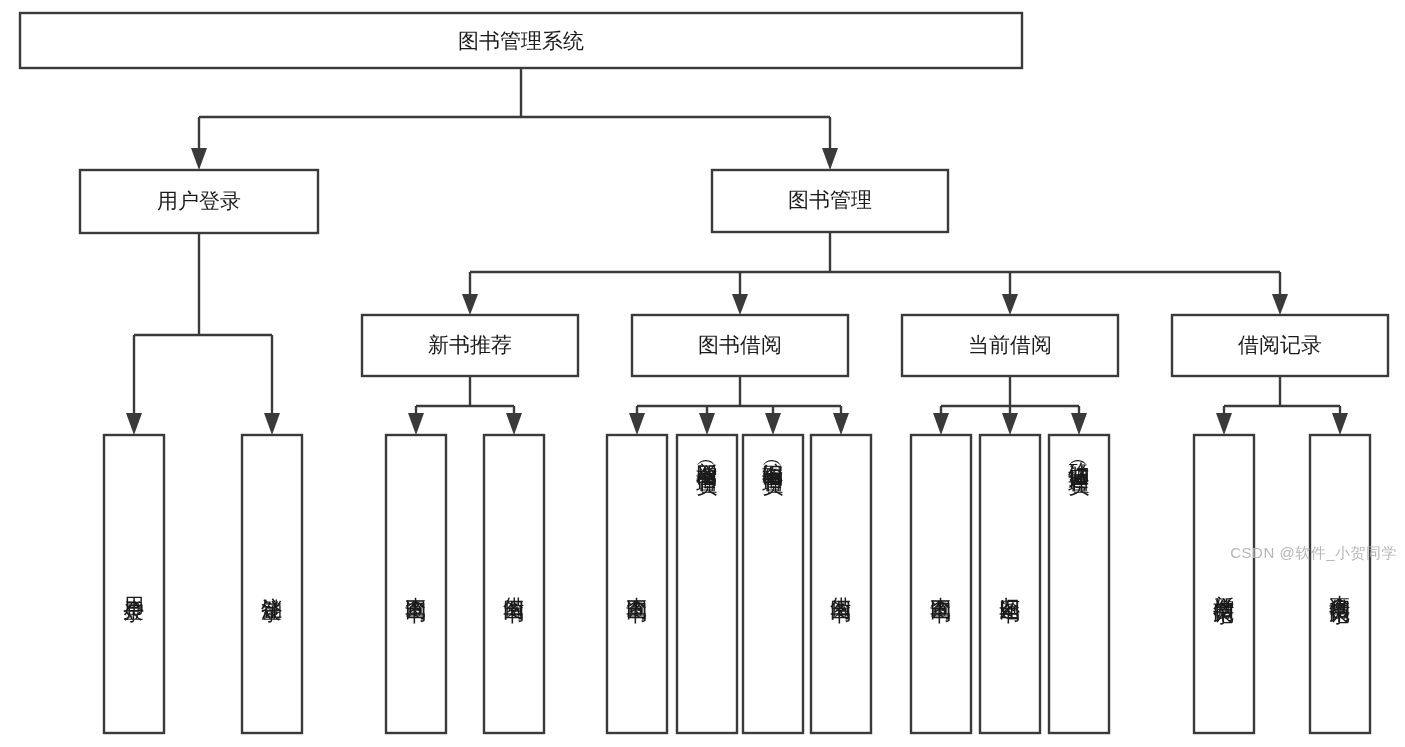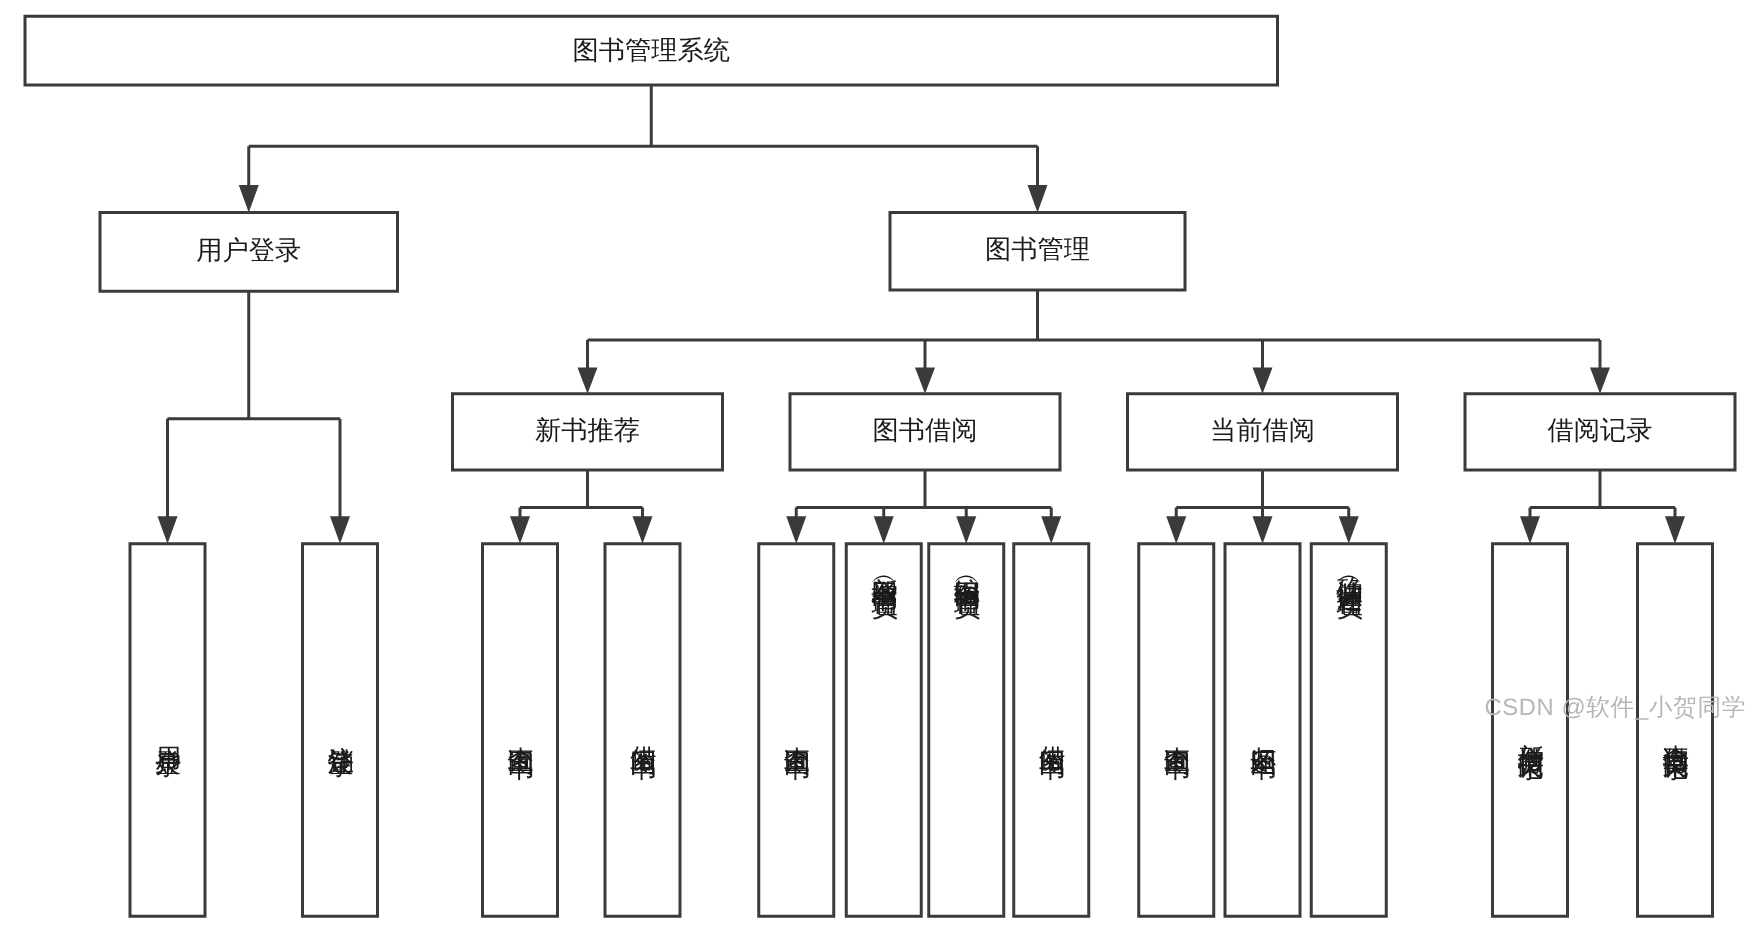--- a/index.html
+++ b/index.html
@@ -61,23 +61,23 @@
     font-family: "Liberation Sans", "DejaVu Sans", sans-serif;
     font-size: 21px;
     line-height: 1.12;
     color: #1b1b1b;
     letter-spacing: 2px;
     white-space: nowrap;
   }
   .watermark {
     position: absolute;
     right: 8px;
-    bottom: 4px;
-    font-family: "Liberation Sans", "DejaVu Sans", sans-serif;
-    font-size: 19px;
+    bottom: 20px;
+    font-family: "Liberation Sans", "DejaVu Sans", sans-serif;
+    font-size: 15px;
     color: #b6b6b6;
     letter-spacing: 0.5px;
     user-select: none;
   }
 </style>
 </head>
 <body>
 
 <div id="diagram-root">
 

